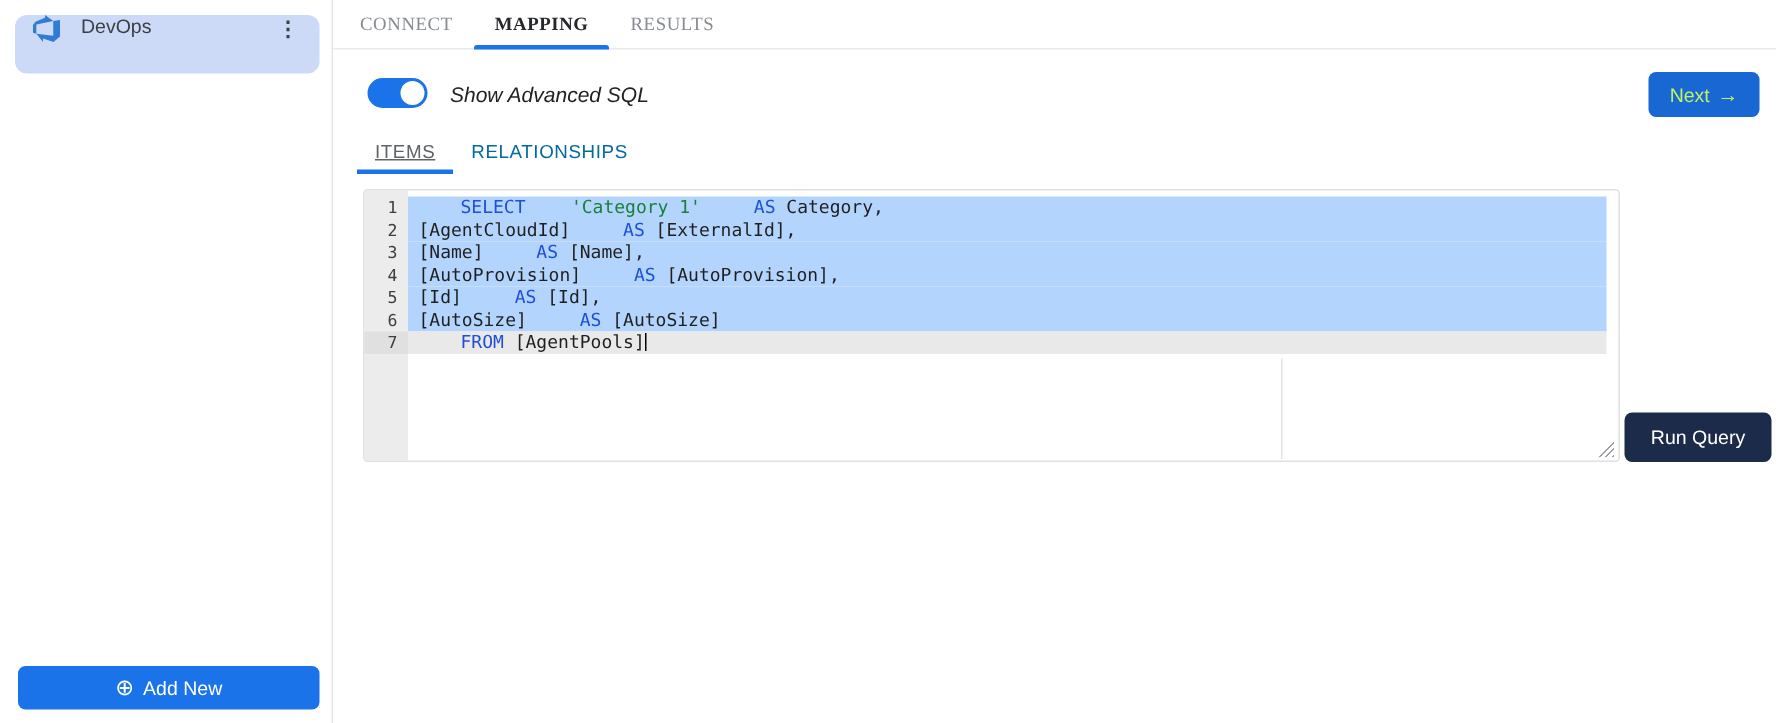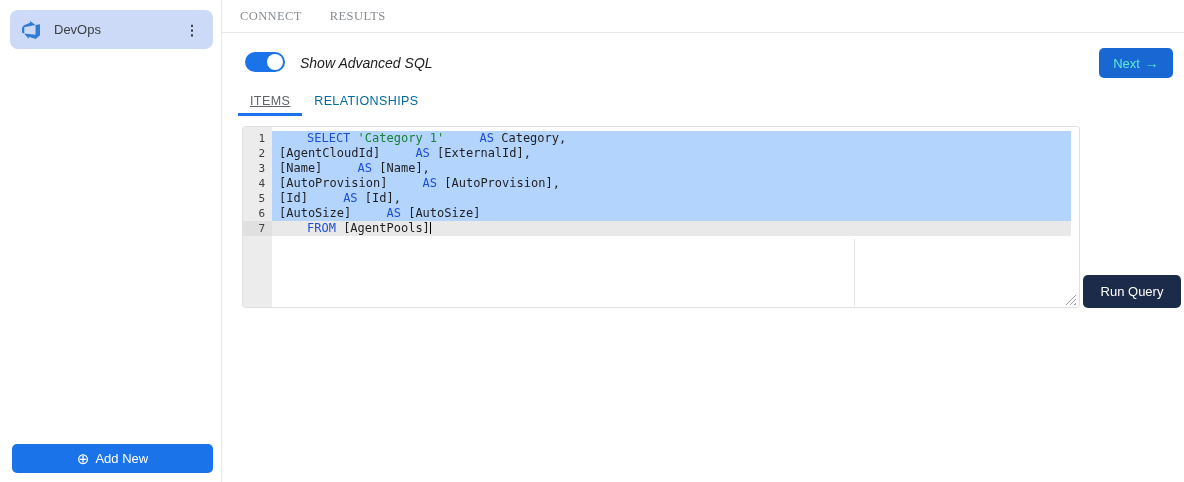--- a/index.html
+++ b/index.html
@@ -4,21 +4,21 @@
 <style>
   html,body{margin:0;padding:0;}
   body{
     width:1184px;height:482px;position:relative;overflow:hidden;background:#fff;
     font-family:"Liberation Sans",sans-serif;color:#202124;
   }
   
   .sidebar{position:absolute;left:0;top:0;width:222px;height:482px;background:#fff;
     border-right:1px solid #e4e6e9;box-sizing:border-box;}
   .connector-card{position:absolute;left:10px;top:10px;width:203px;height:39px;
-    background:var(--connector-card,#ccd9f7);border-radius:8px;display:flex;align-items:center;
+    background:var(--connector-card,#ccd9f7);border-radius:8px;display:flex;align-items:flex-start;
     padding:0 8px 0 12px;box-sizing:border-box;cursor:pointer;}
   .devops-icon{width:18px;height:18px;display:inline-flex;flex:0 0 auto;}
   .devops-icon svg{width:18px;height:18px;}
   .connector-label{margin-left:14px;font-size:13px;color:#3c4043;flex:1;}
   .kebab{font-size:14px;font-weight:700;color:#3c4043;padding:2px 6px;cursor:pointer;line-height:1;}
   .add-new{position:absolute;left:12px;top:444px;width:201px;height:29px;
     background:var(--accent,#1a73e8);color:#fff;border:none;border-radius:5px;
     font-size:13px;font-family:inherit;display:flex;align-items:center;justify-content:center;
     gap:6px;cursor:pointer;}
   .add-icon{font-size:15px;line-height:1;margin-top:-1px;}
@@ -30,21 +30,21 @@
     letter-spacing:.4px;color:#878c91;font-weight:500;position:relative;cursor:pointer;}
   .main-tab.active{color:#26282b;font-weight:700;}
   .main-tab.active::after{content:"";position:absolute;left:0;right:0;bottom:-1px;height:3px;
     background:var(--accent,#1a73e8);border-radius:2px 2px 0 0;}
   
   .toggle{position:absolute;left:23px;top:52px;width:40px;height:20px;border-radius:10px;
     background:var(--accent,#1a73e8);cursor:pointer;}
   .toggle .knob{position:absolute;right:2px;top:2px;width:16px;height:16px;border-radius:50%;background:#fff;}
   .toggle-label{position:absolute;left:78px;top:55px;font-size:14px;color:#202124;font-style:italic;}
   .next-button{position:absolute;right:11px;top:48px;width:74px;height:30px;
-    background:var(--next-button,#1967d2);color:#5eead4;border:none;border-radius:5px;
+    background:var(--next-button,#1967d2);color:#bef264;border:none;border-radius:5px;
     font-size:13px;font-weight:500;font-family:inherit;display:flex;align-items:center;
     justify-content:center;gap:5px;cursor:pointer;}
   .next-button .arrow{font-size:14px;line-height:1;}
   
   .sub-tabs{position:absolute;left:16px;top:88px;display:flex;}
   .sub-tab{padding:0 12px;height:26px;display:flex;align-items:center;font-size:12.5px;
     letter-spacing:.4px;color:#0369a1;font-weight:500;position:relative;cursor:pointer;}
   .sub-tab.active{color:#5f6368;text-decoration:underline;}
   .sub-tab.active::after{content:"";position:absolute;left:0;right:0;bottom:-2px;height:3px;
     background:var(--accent,#1a73e8);}
@@ -55,21 +55,21 @@
     padding-top:4px;box-sizing:border-box;font-family:"DejaVu Sans Mono",monospace;
     font-size:11px;color:#3c4043;}
   .gutter-line{height:15px;line-height:15px;text-align:right;padding-right:7px;}
   .gutter-line.active{background:#e0e0e0;}
   .code{position:absolute;left:29px;top:0;right:0;bottom:0;padding-top:4px;overflow:hidden;
     font-family:"DejaVu Sans Mono",monospace;font-size:12px;color:var(--code-text,#1f1f1f);cursor:text;}
   .code-line{height:15px;line-height:15px;padding-left:7px;margin-right:8px;white-space:pre;}
   .code-line.selected{background:var(--selection,#b3d4fc);}
   .code-line.active{background:var(--active-line,#e9e9e9);}
   .tok-kw{color:var(--keyword,#1e4fd8);margin-left:28px;}
-  .tok-str{color:var(--string,#188038);}
+  .tok-str{color:var(--string,#188038);margin-left:23px;}
   .caret{display:inline-block;width:1px;height:12px;background:#000;vertical-align:-2px;}
   .editor-divider{position:absolute;left:611px;top:112px;bottom:1px;width:1px;background:#e4e4e4;}
   .resize-handle{position:absolute;right:3px;bottom:2px;width:11px;height:11px;cursor:nwse-resize;
     clip-path:polygon(100% 0,100% 100%,0 100%);
     background:repeating-linear-gradient(135deg,transparent 0 2px,#9aa0a6 2px 3px);}
   .run-query{position:absolute;left:861px;top:275px;width:98px;height:33px;
     background:var(--run-query-button,#1c2b4a);color:#fff;border:none;border-radius:5px;
     font-size:13px;font-family:inherit;cursor:pointer;}
 </style>
 </head>
@@ -87,20 +87,21 @@
   </div>
   <button class="add-new">
     <span class="add-icon">⊕</span>
     <span>Add New</span>
   </button>
 </aside>
 
 <main class="main">
   <nav class="main-tabs">
     <div class="main-tab">CONNECT</div>
+    <div class="main-tab active">MAPPING</div>
     <div class="main-tab">RESULTS</div>
   </nav>
 
   <div class="toggle">
     <span class="knob"></span>
   </div>
   <span class="toggle-label">Show Advanced SQL</span>
 
   <button class="next-button">
     <span>Next</span>

